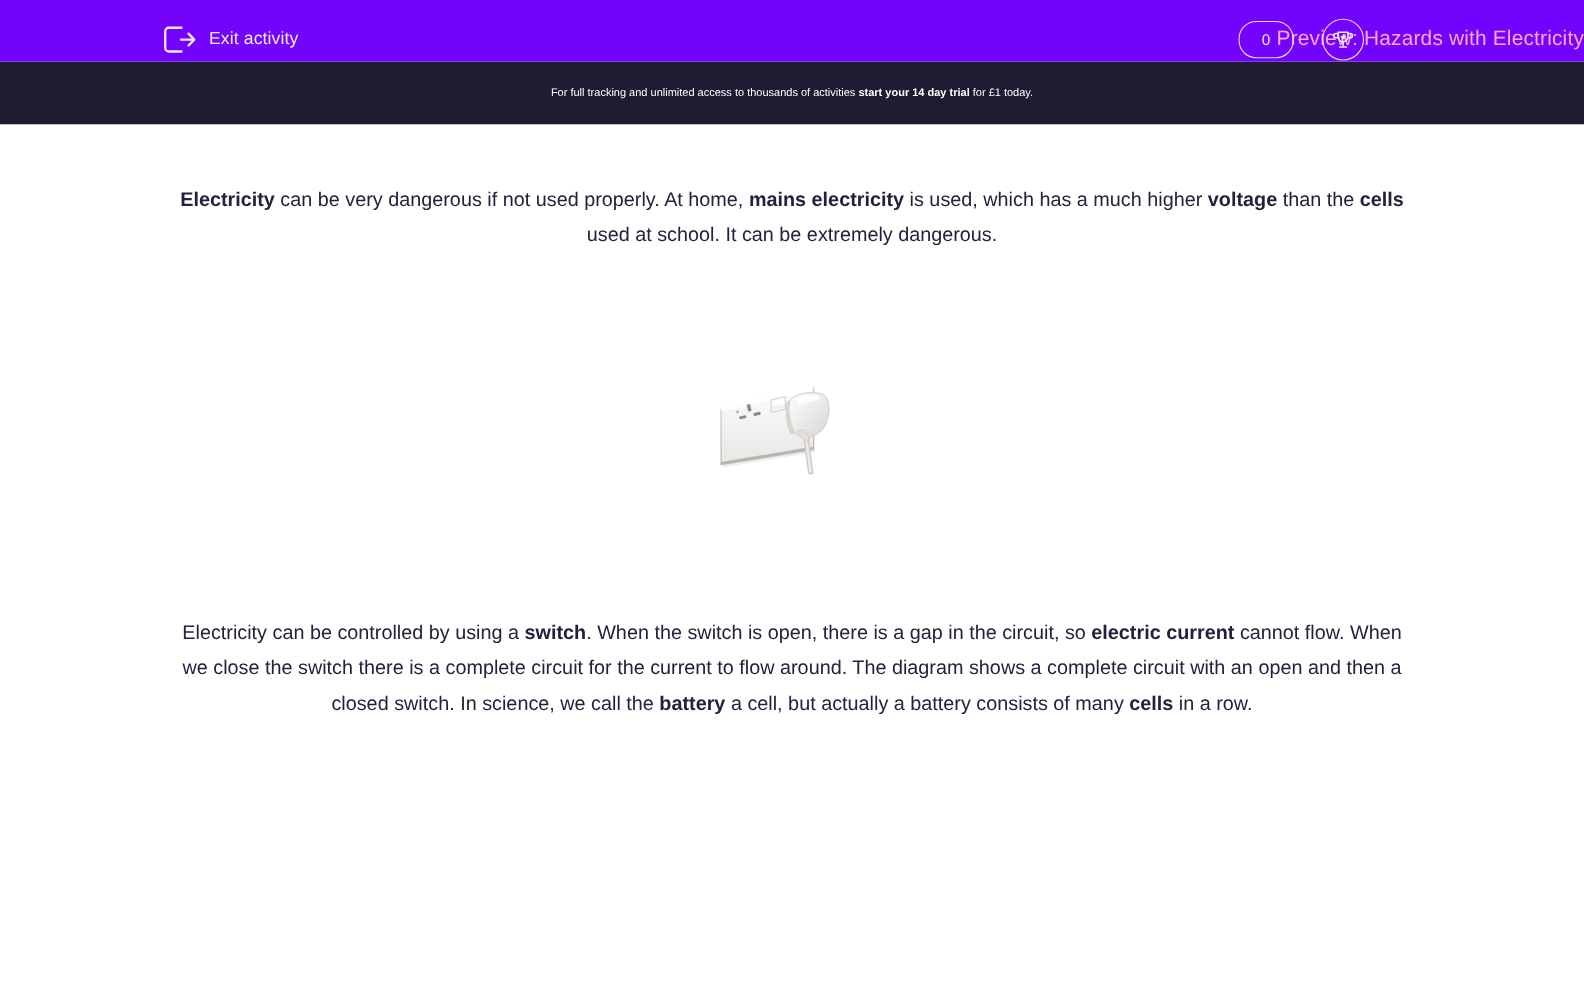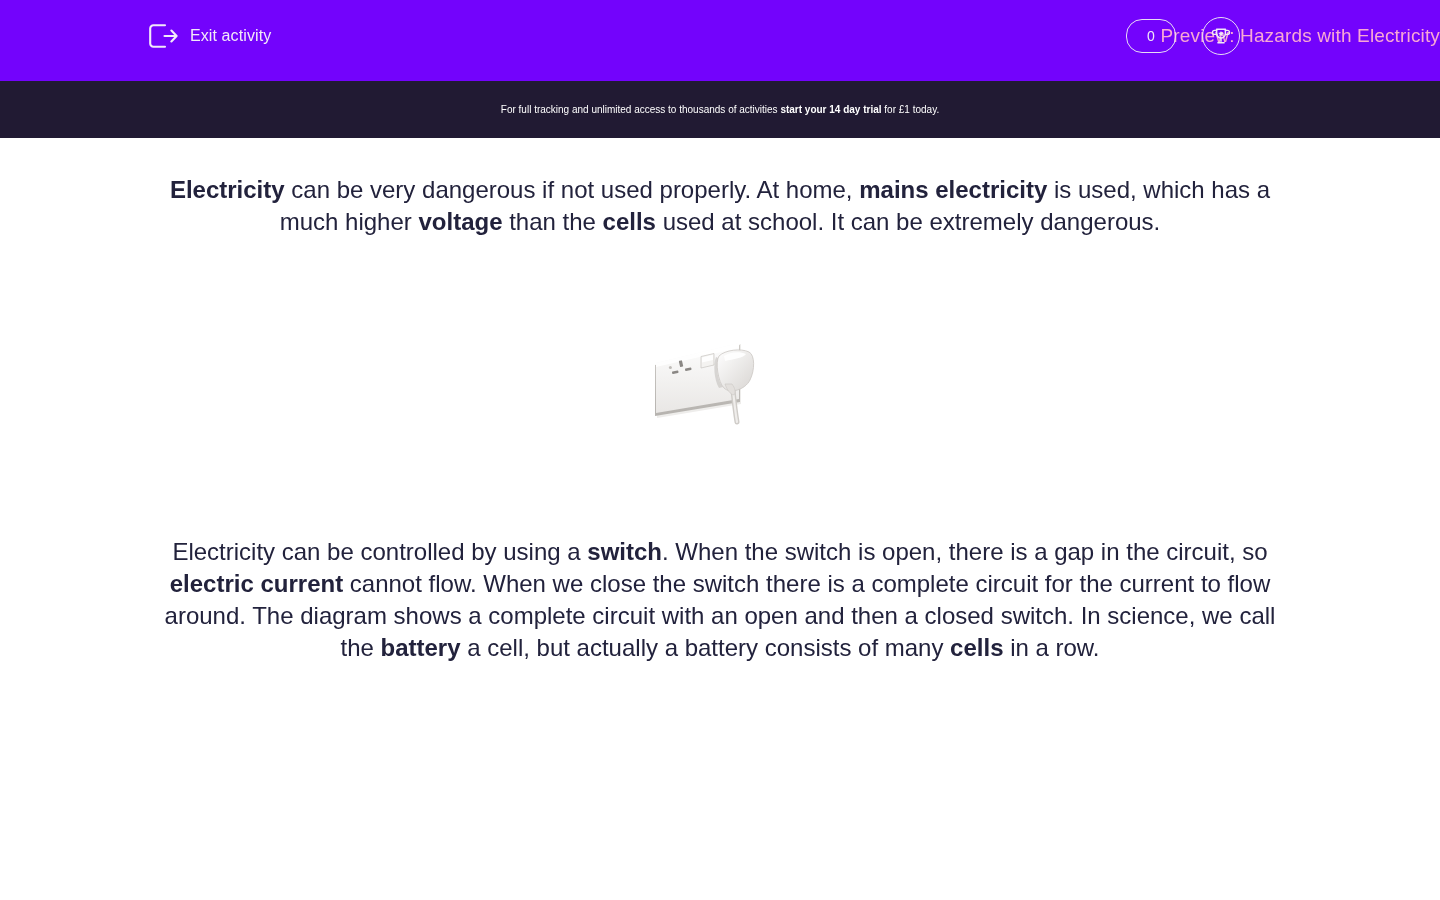--- a/index.html
+++ b/index.html
@@ -11,21 +11,21 @@
     height: 900px;
     background: #ffffff;
     font-family: "Liberation Sans", sans-serif;
     color: #1f1f35;
     overflow: hidden;
   }
 
   
   .topbar {
     position: relative;
-    height: 81px;
+    height: 56px;
     background: #7303fc;
     display: flex;
     align-items: center;
   }
   .exit-activity {
     position: absolute;
     left: 148px;
     top: 0;
     height: 72px;
     display: flex;
@@ -99,23 +99,23 @@
   .promo-banner .trial {
     font-weight: bold;
   }
 
   
   .content {
     padding-top: 36px;
   }
   .para {
     max-width: 1120px;
-    margin: 0 auto;
+    margin: 16px auto;
     text-align: center;
-    font-size: 24px;
+    font-size: 18px;
     line-height: 32px;
     color: #22223c;
   }
   .para b { font-weight: bold; }
 
   .block-gap-a { height: 30px; }
   .block-gap-b { height: 30px; }
   .block-gap-c { height: 32px; }
   .block-gap-d { height: 30px; }
   .block-gap-e { height: 30px; }

